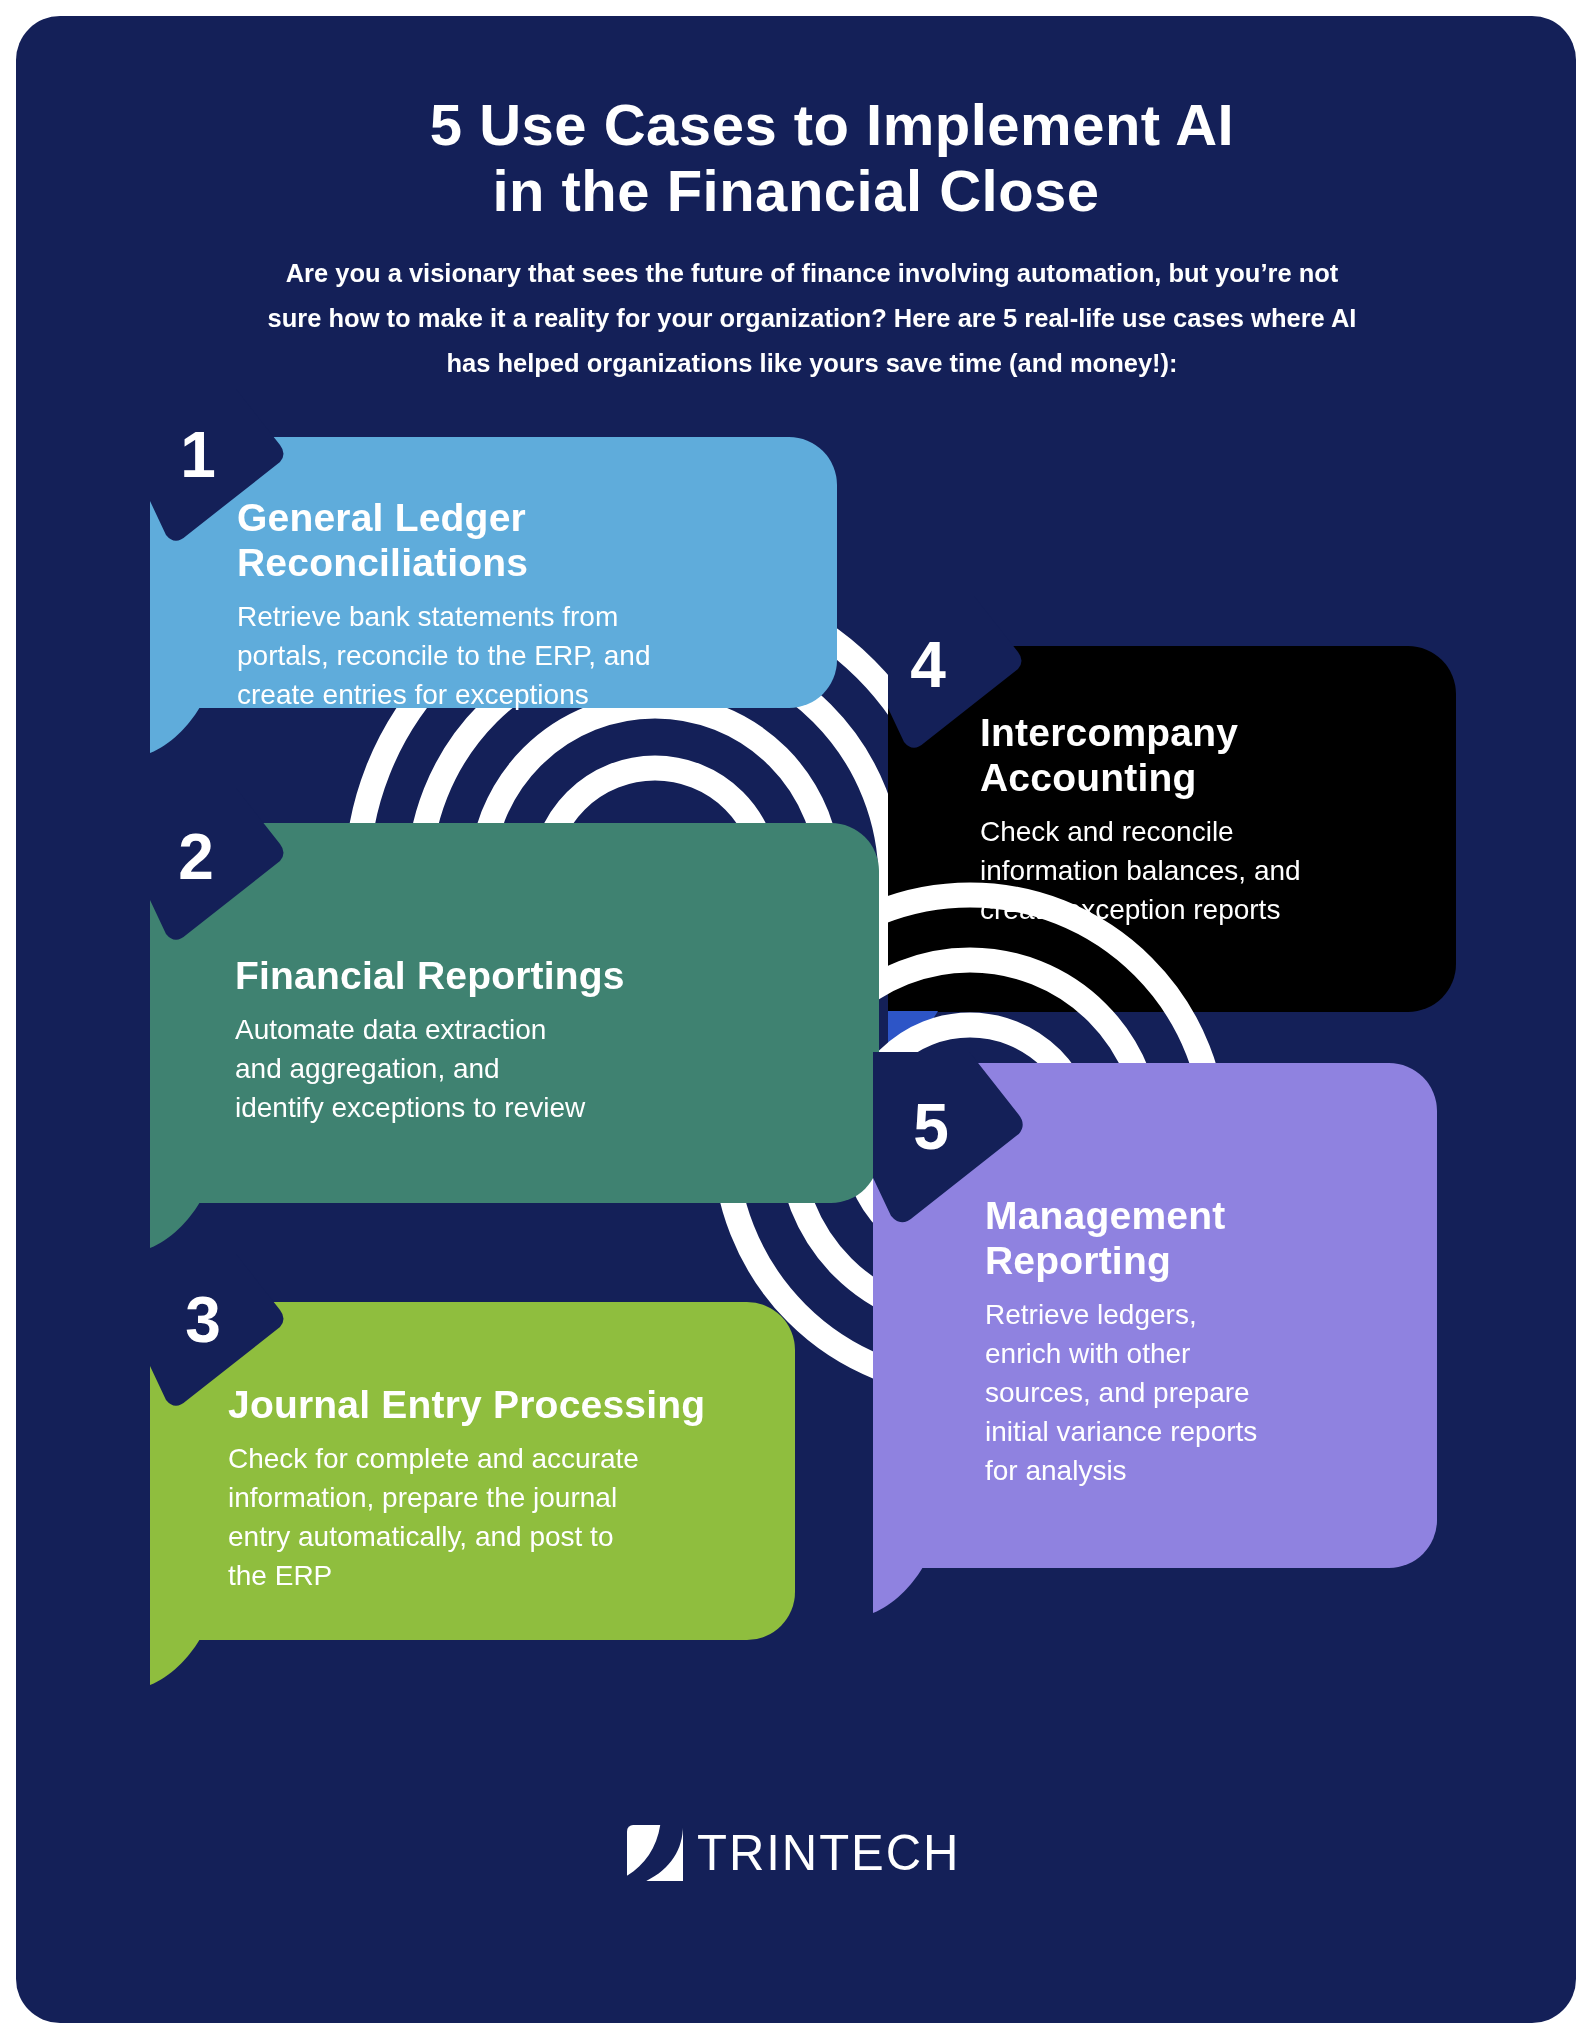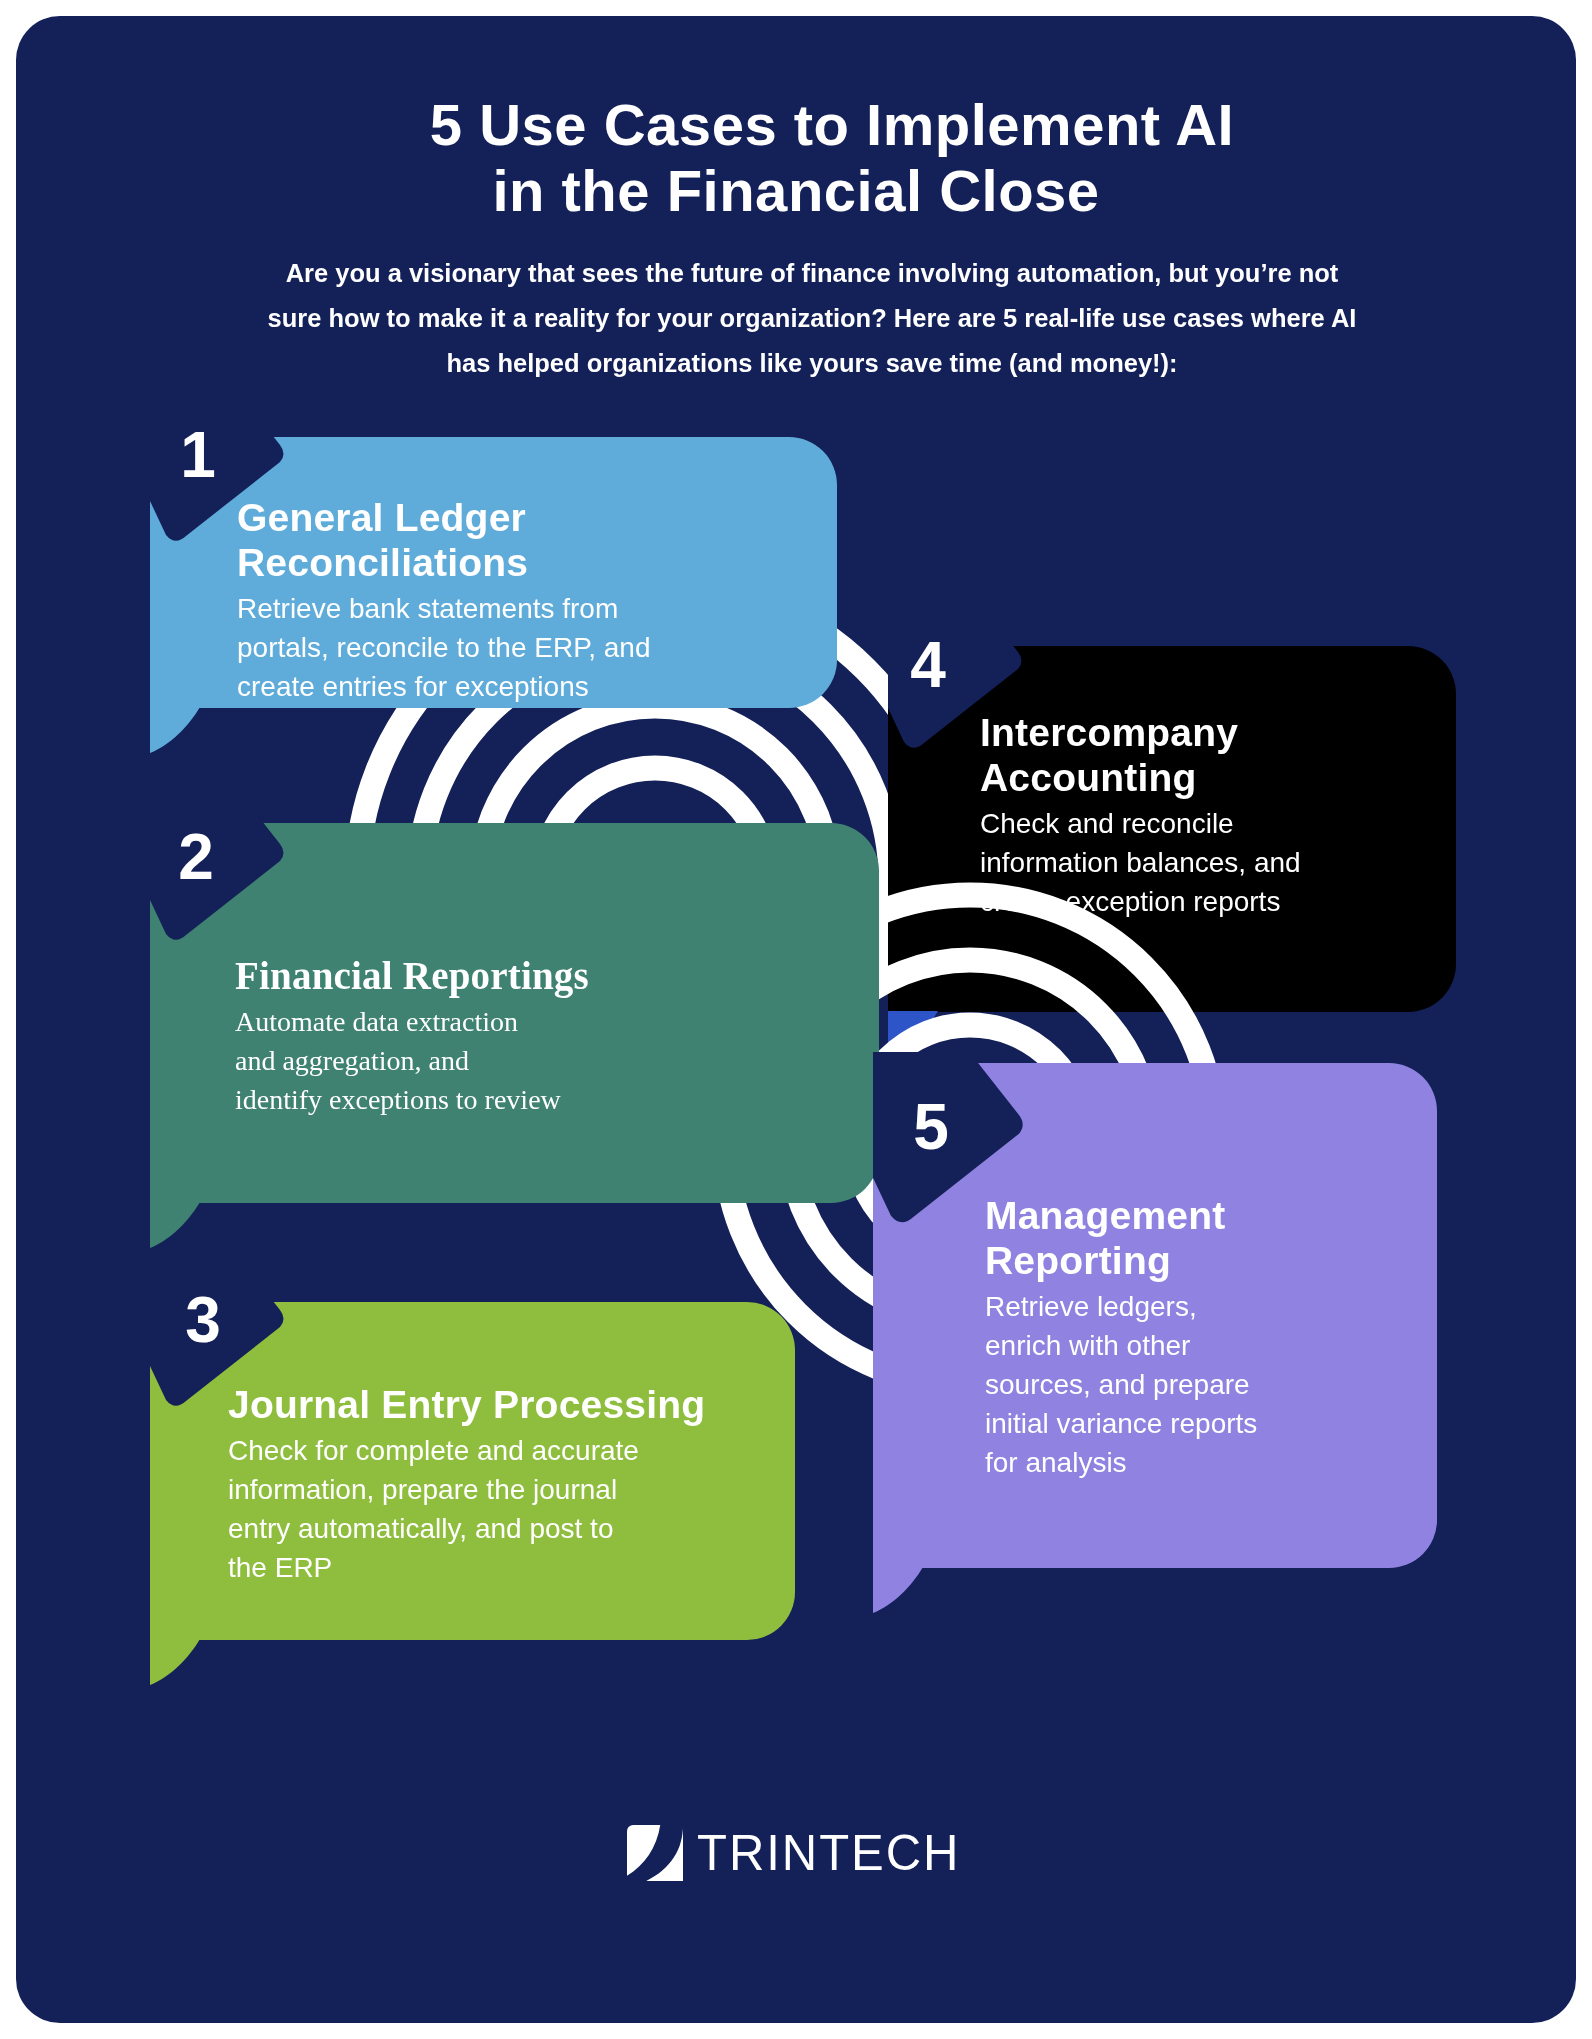--- a/index.html
+++ b/index.html
@@ -7,21 +7,21 @@
         font-family:"Liberation Sans",sans-serif;overflow:hidden;}
   .card{position:absolute;left:16px;top:16px;width:1560px;height:2007px;
         background:#142058;border-radius:44px;}
   .abs{position:absolute;}
   .title{width:1592px;text-align:center;color:#ffffff;font-weight:700;
          font-size:58px;line-height:66px;letter-spacing:.5px;}
   .intro{width:1592px;text-align:center;color:#ffffff;font-weight:600;
          font-size:25.5px;line-height:45px;}
   .usebox{position:absolute;border-radius:48px 48px 48px 0;color:#ffffff;}
   .usebox .head{font-weight:700;font-size:39px;line-height:45px;letter-spacing:.2px;}
-  .usebox .body{font-weight:400;font-size:28px;line-height:39px;margin-top:4px;}
+  .usebox .body{font-weight:400;font-size:28px;line-height:39px;margin-top:12px;}
   .tail{position:absolute;left:0;bottom:-45px;width:52px;height:46px;display:block;}
   .num{position:absolute;width:70px;text-align:center;color:#ffffff;
        font-weight:700;font-size:64px;line-height:70px;z-index:40;}
   .arrow{position:absolute;z-index:38;}
   .rings{position:absolute;left:0;top:0;width:1592px;height:2039px;pointer-events:none;}
   .tagline{width:1592px;text-align:center;font-weight:700;font-size:27px;letter-spacing:.3px;}
   .logorow{width:1592px;display:flex;justify-content:center;align-items:center;gap:14px;}
   .logotext{color:#ffffff;font-weight:400;font-size:50px;letter-spacing:2px;
             transform:scaleX(.98);transform-origin:left center;}
   .z10{z-index:10}.z20{z-index:20}.z24{z-index:24}.z28{z-index:28}.z32{z-index:32}.z50{z-index:50}
@@ -95,21 +95,21 @@
   </div>
 
   <svg class="rings z28">
     <g fill="none" stroke="#ffffff" stroke-width="25">
       <circle cx="970" cy="1140" r="115"></circle>
       <circle cx="970" cy="1140" r="180"></circle>
       <circle cx="970" cy="1140" r="245"></circle>
     </g>
   </svg>
 
-  <div class="usebox z32" style="left: 150px; top: 823px; width: 729px; height: 380px; padding: 130px 20px 0px 85px; box-sizing: border-box; background: rgb(63, 130, 113); font-family: Liberation Serif, serif;">
+  <div class="usebox z32" style="left: 150px; top: 823px; width: 729px; height: 380px; padding: 130px 20px 0px 85px; box-sizing: border-box; background: rgb(63, 130, 113);">
     <div class="head">
       <div>Financial Reportings</div>
     </div>
     <div class="body">
       <div>Automate data extraction</div>
       <div>and aggregation, and</div>
       <div>identify exceptions to review</div>
     </div>
     <svg class="tail" viewBox="0 0 52 46">
       <path d="M0,0 H50 C38,20 20,38 0,46 Z" fill="#3F8271"></path>

